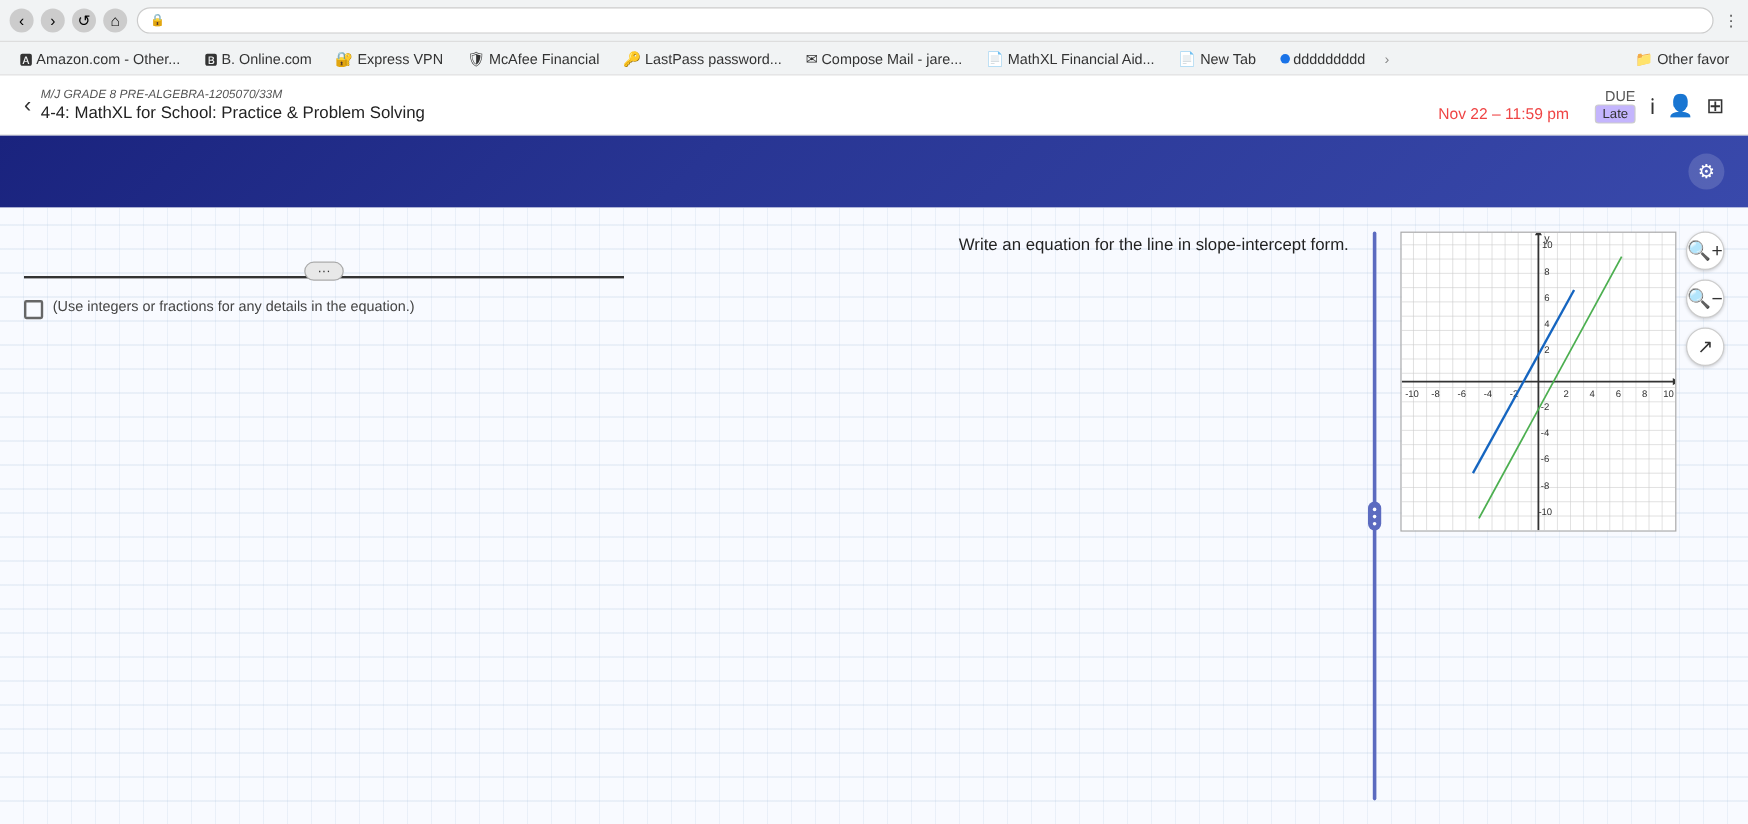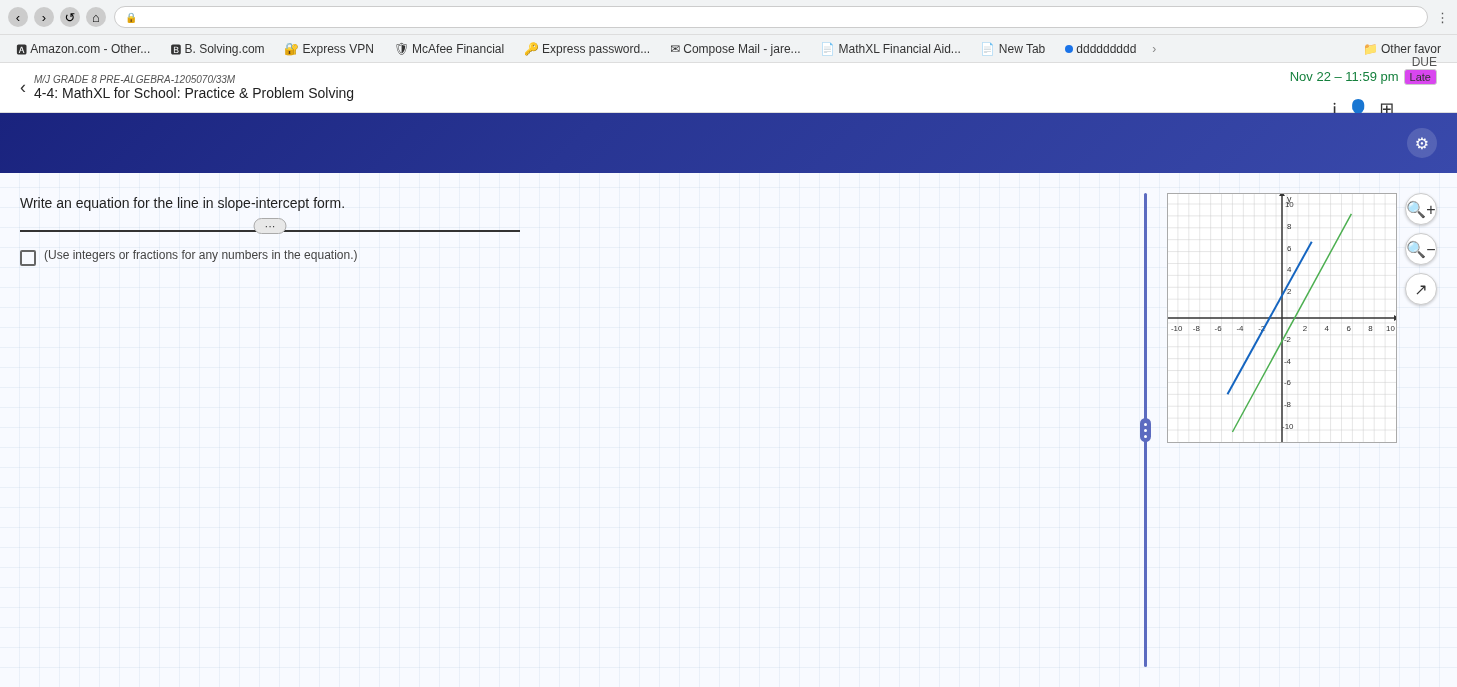--- a/index.html
+++ b/index.html
@@ -77,31 +77,31 @@
       border-bottom: 1px solid #ddd;
       display: flex;
       align-items: center;
       padding: 0 20px;
       justify-content: space-between;
     }
     .header-left { display: flex; align-items: center; gap: 8px; }
     .back-btn { font-size: 18px; cursor: pointer; color: #333; background: none; border: none; }
     .breadcrumb { font-size: 10px; color: #555; font-style: italic; }
     .breadcrumb-title { font-size: 14px; font-weight: 400; color: #222; }
-    .header-right { display: flex; align-items: center; gap: 12px; flex-direction: column; }
+    .header-right { display: flex; align-items: center; gap: 12px; }
     .due-label { font-size: 12px; color: #555; text-align: right; }
-    .due-date { font-size: 13px; font-weight: 500; color: #15803d; }
+    .due-date { font-size: 13px; font-weight: 500; color: #ef4444; }
     .late-badge {
-      background: #d946ef;
+      background: #c4b5fd;
       border: 1px solid #ccc;
       border-radius: 3px;
       padding: 1px 5px;
       font-size: 11px;
       color: #333;
-      margin-left: 5px;
+      margin-left: 22px;
     }
     .header-icons { display: flex; align-items: center; gap: 10px; }
     .header-icon-btn { font-size: 18px; cursor: pointer; color: #333; background: none; border: none; }
 
     
     .content-area {
       display: flex;
       flex-direction: column;
       height: calc(687px - 35px - 28px - 50px);
       background: #fff;
@@ -156,20 +156,21 @@
     .question-side {
       flex: 1;
       display: flex;
       flex-direction: column;
       gap: 16px;
     }
     .question-text {
       font-size: 14px;
       color: #222;
       line-height: 1.5;
+      text-align: right;
     }
     .answer-input-area {
       display: flex;
       align-items: center;
       gap: 8px;
     }
     .answer-line {
       width: 500px;
       height: 2px;
       background: #333;
@@ -289,33 +290,33 @@
   </div>
 </div>
 
 <div class="bookmarks-bar">
   <div class="bookmark-item">
     <span>🅰</span>
     <span>Amazon.com - Other...</span>
   </div>
   <div class="bookmark-item">
     <span>🅱</span>
-    <span>B. Solving.com</span>
+    <span>B. Online.com</span>
   </div>
   <div class="bookmark-item">
     <span>🔐</span>
     <span>Express VPN</span>
   </div>
   <div class="bookmark-item">
     <span>🛡</span>
     <span>McAfee Financial</span>
   </div>
   <div class="bookmark-item">
     <span>🔑</span>
-    <span>Express password...</span>
+    <span>LastPass password...</span>
   </div>
   <div class="bookmark-item">
     <span>✉</span>
     <span>Compose Mail - jare...</span>
   </div>
   <div class="bookmark-item">
     <span>📄</span>
     <span>MathXL Financial Aid...</span>
   </div>
   <div class="bookmark-item">
@@ -377,21 +378,21 @@
       <div class="answer-input-area">
         <div class="answer-line">
           <div class="input-placeholder">
             <span>···</span>
           </div>
         </div>
       </div>
 
       <div class="checkbox-row">
         <div class="checkbox"></div>
-        <span class="hint-text">(Use integers or fractions for any numbers in the equation.)</span>
+        <span class="hint-text">(Use integers or fractions for any details in the equation.)</span>
       </div>
     </div>
 
     <div class="vertical-divider">
       <div class="divider-handle">
         <div class="divider-dot"></div>
         <div class="divider-dot"></div>
         <div class="divider-dot"></div>
       </div>
     </div>

